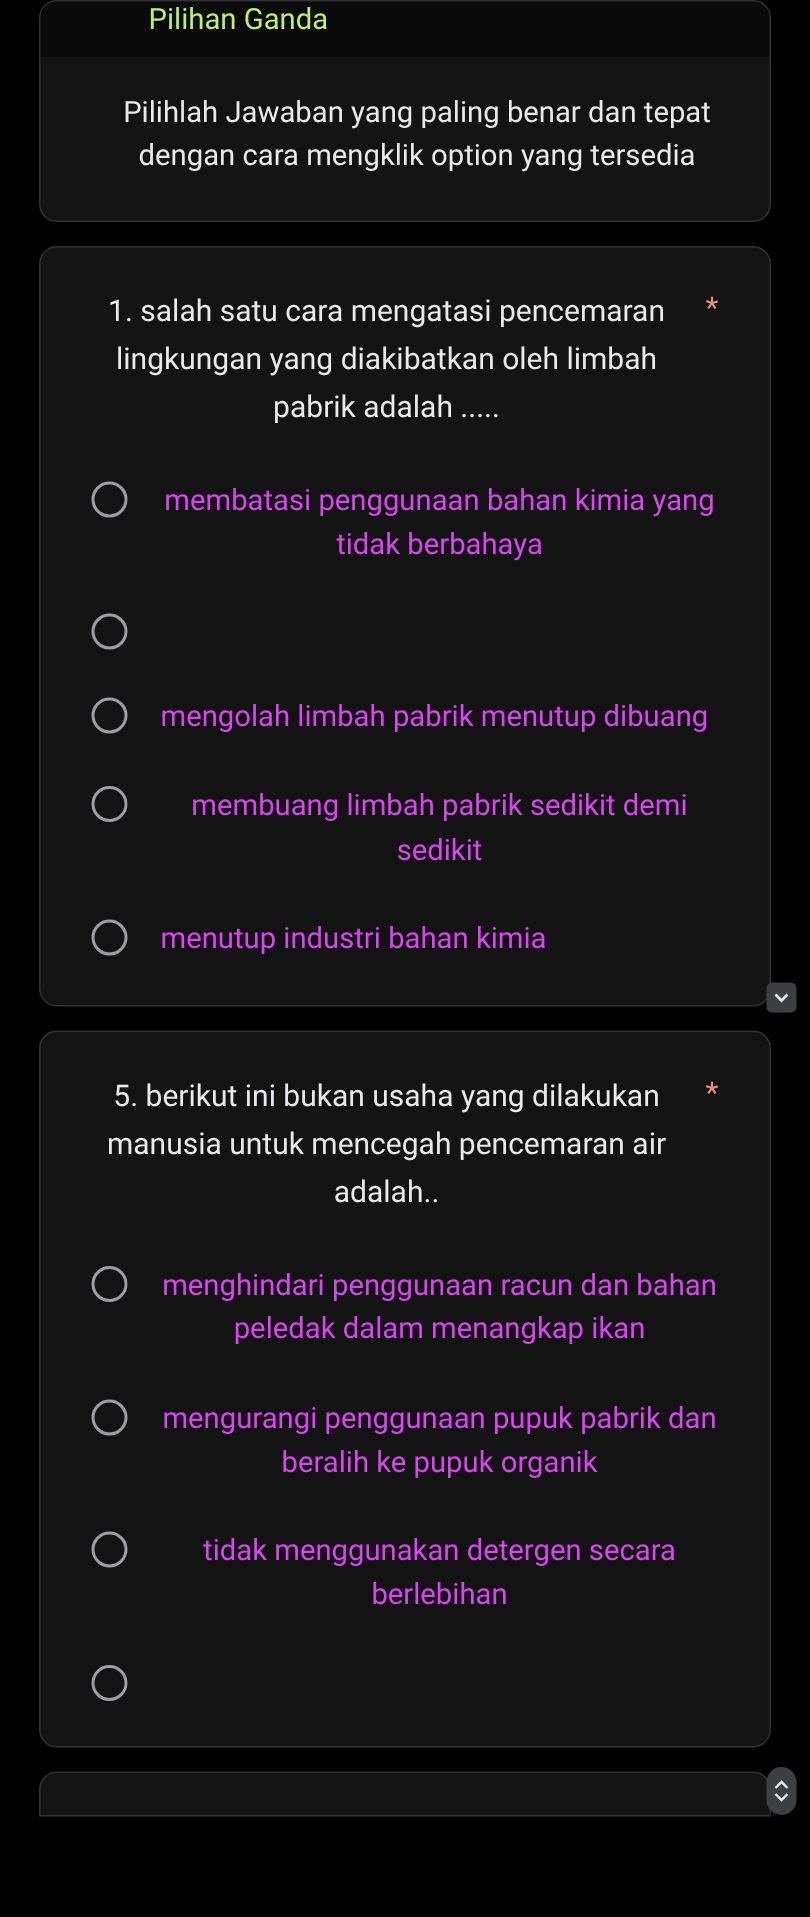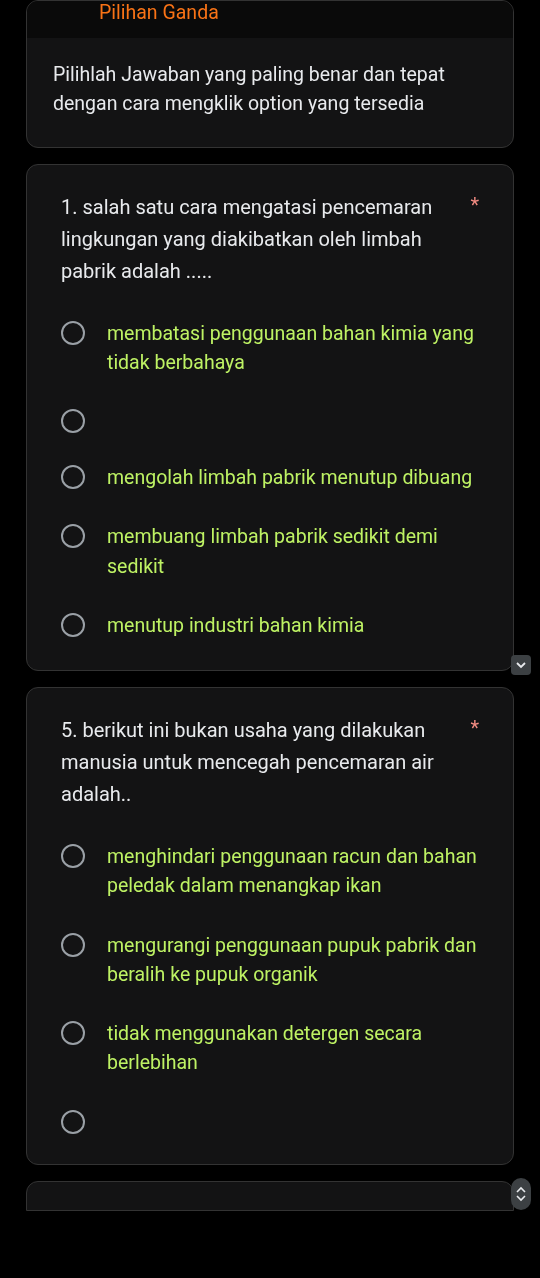--- a/index.html
+++ b/index.html
@@ -19,30 +19,32 @@
     background: #131314;
     border: 1px solid #333;
     border-radius: 12px;
     margin: 0 26px 16px 26px;
     overflow: hidden;
   }
   .header-card .header-title {
     background: #0a0a0a;
     padding: 0 24px 14px 72px;
     font-size: 19.5px;
-    color: #f97316;
+    color: #bef264;
   }
   .header-desc {
     padding: 22px 10px 28px 26px;
     font-size: 19.5px;
     line-height: 1.5;
     color: #e8eaed;
+    text-align: center;
   }
   .question-card {
     padding: 26px 34px 30px 34px;
+    text-align: center;
   }
   .question-text-row {
     display: flex;
     align-items: flex-start;
     gap: 16px;
     margin-bottom: 32px;
   }
   .question-text {
     font-size: 20px;
     line-height: 1.6;
@@ -69,21 +71,21 @@
     width: 24px;
     height: 24px;
     border: 2.5px solid #9aa0a6;
     border-radius: 50%;
     flex-shrink: 0;
     margin-top: 2px;
   }
   .option-label {
     font-size: 19.5px;
     line-height: 1.5;
-    color: #bef264;
+    color: #d946ef;
   }
   .scroll-hint {
     position: absolute;
     right: 9px;
     width: 20px;
     height: 20px;
     background: #3c4043;
     border-radius: 4px;
     display: flex;
     align-items: center;

